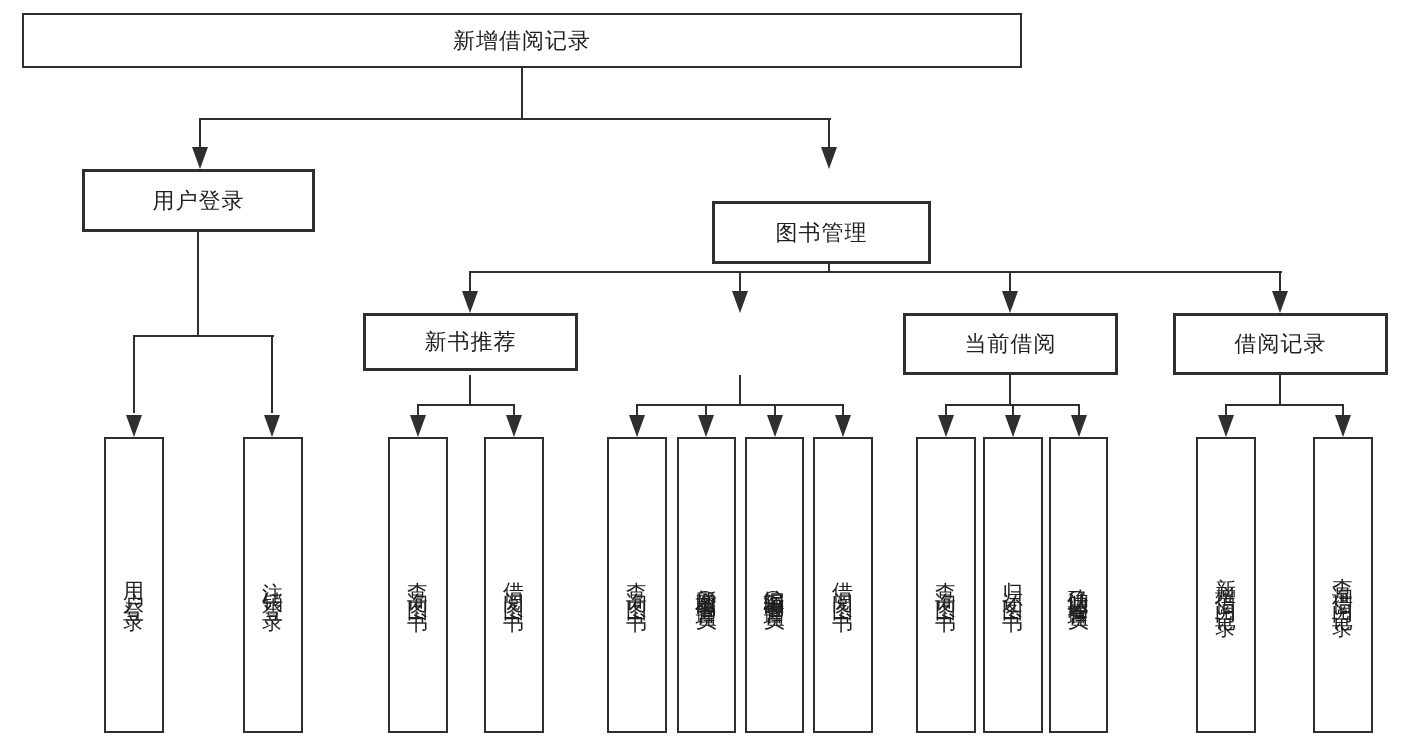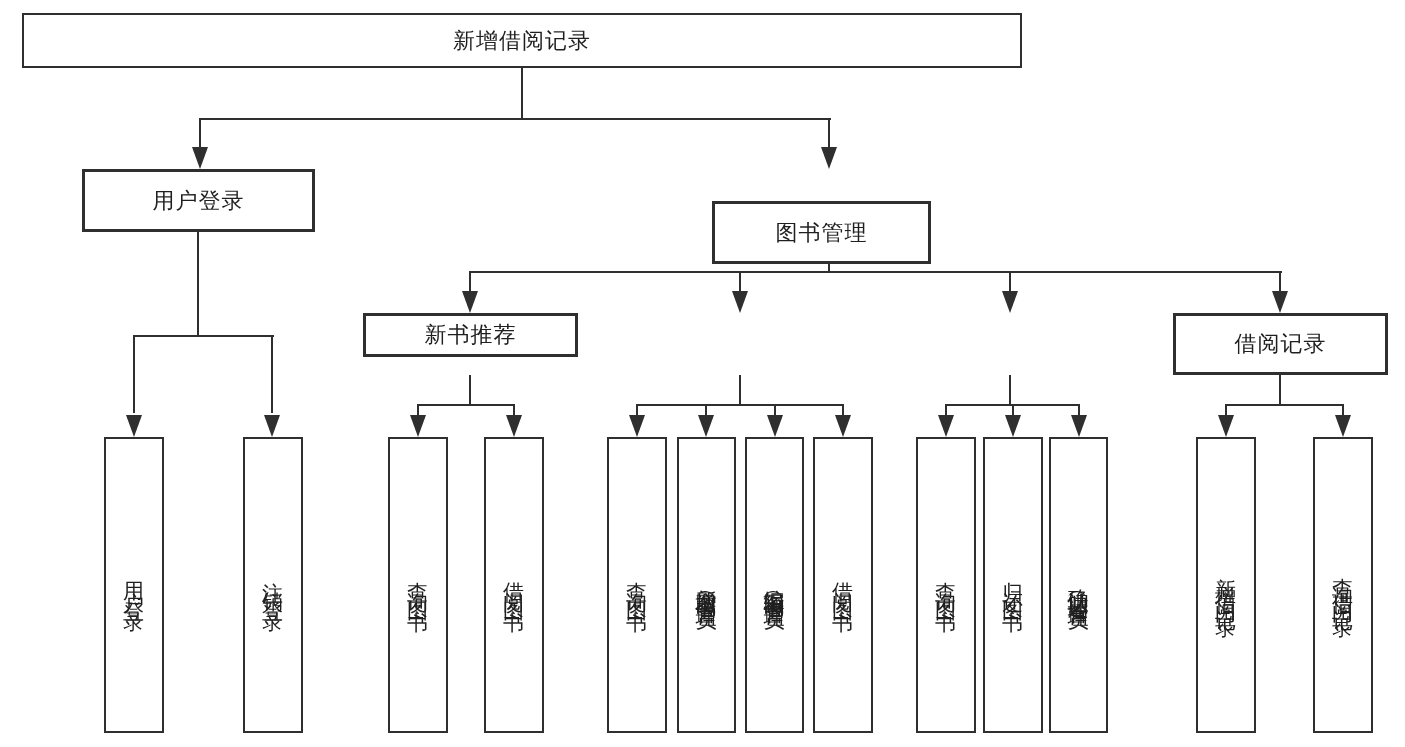--- a/index.html
+++ b/index.html
@@ -95,22 +95,25 @@
   <div class="hline" style="left:469px;top:271px;width:813px;"></div>
   <div class="vline" style="left:469px;top:271px;height:24px;"></div>
   <div class="vline" style="left:739px;top:271px;height:24px;"></div>
   <div class="vline" style="left:1009px;top:271px;height:24px;"></div>
   <div class="vline" style="left:1279px;top:271px;height:24px;"></div>
   <div class="arrow" style="left:462px;top:291px;"></div>
   <div class="arrow" style="left:732px;top:291px;"></div>
   <div class="arrow" style="left:1002px;top:291px;"></div>
   <div class="arrow" style="left:1272px;top:291px;"></div>
 
-  <div class="box b3" style="left:363px;top:313px;width:215px;height:44px;">
+  <div class="box b3" style="left:363px;top:313px;width:215px;height:58px;">
     <span>新书推荐</span>
+  </div>
+  <div class="box b3" style="left:903px;top:313px;width:215px;height:62px;">
+    <span>当前借阅</span>
   </div>
   <div class="box b3" style="left:1173px;top:313px;width:215px;height:62px;">
     <span>借阅记录</span>
   </div>
 
   <div class="vline" style="left:469px;top:375px;height:31px;"></div>
   <div class="hline" style="left:417px;top:404px;width:98px;"></div>
   <div class="vline" style="left:417px;top:404px;height:16px;"></div>
   <div class="vline" style="left:513px;top:404px;height:16px;"></div>
   <div class="arrow" style="left:410px;top:415px;"></div>

